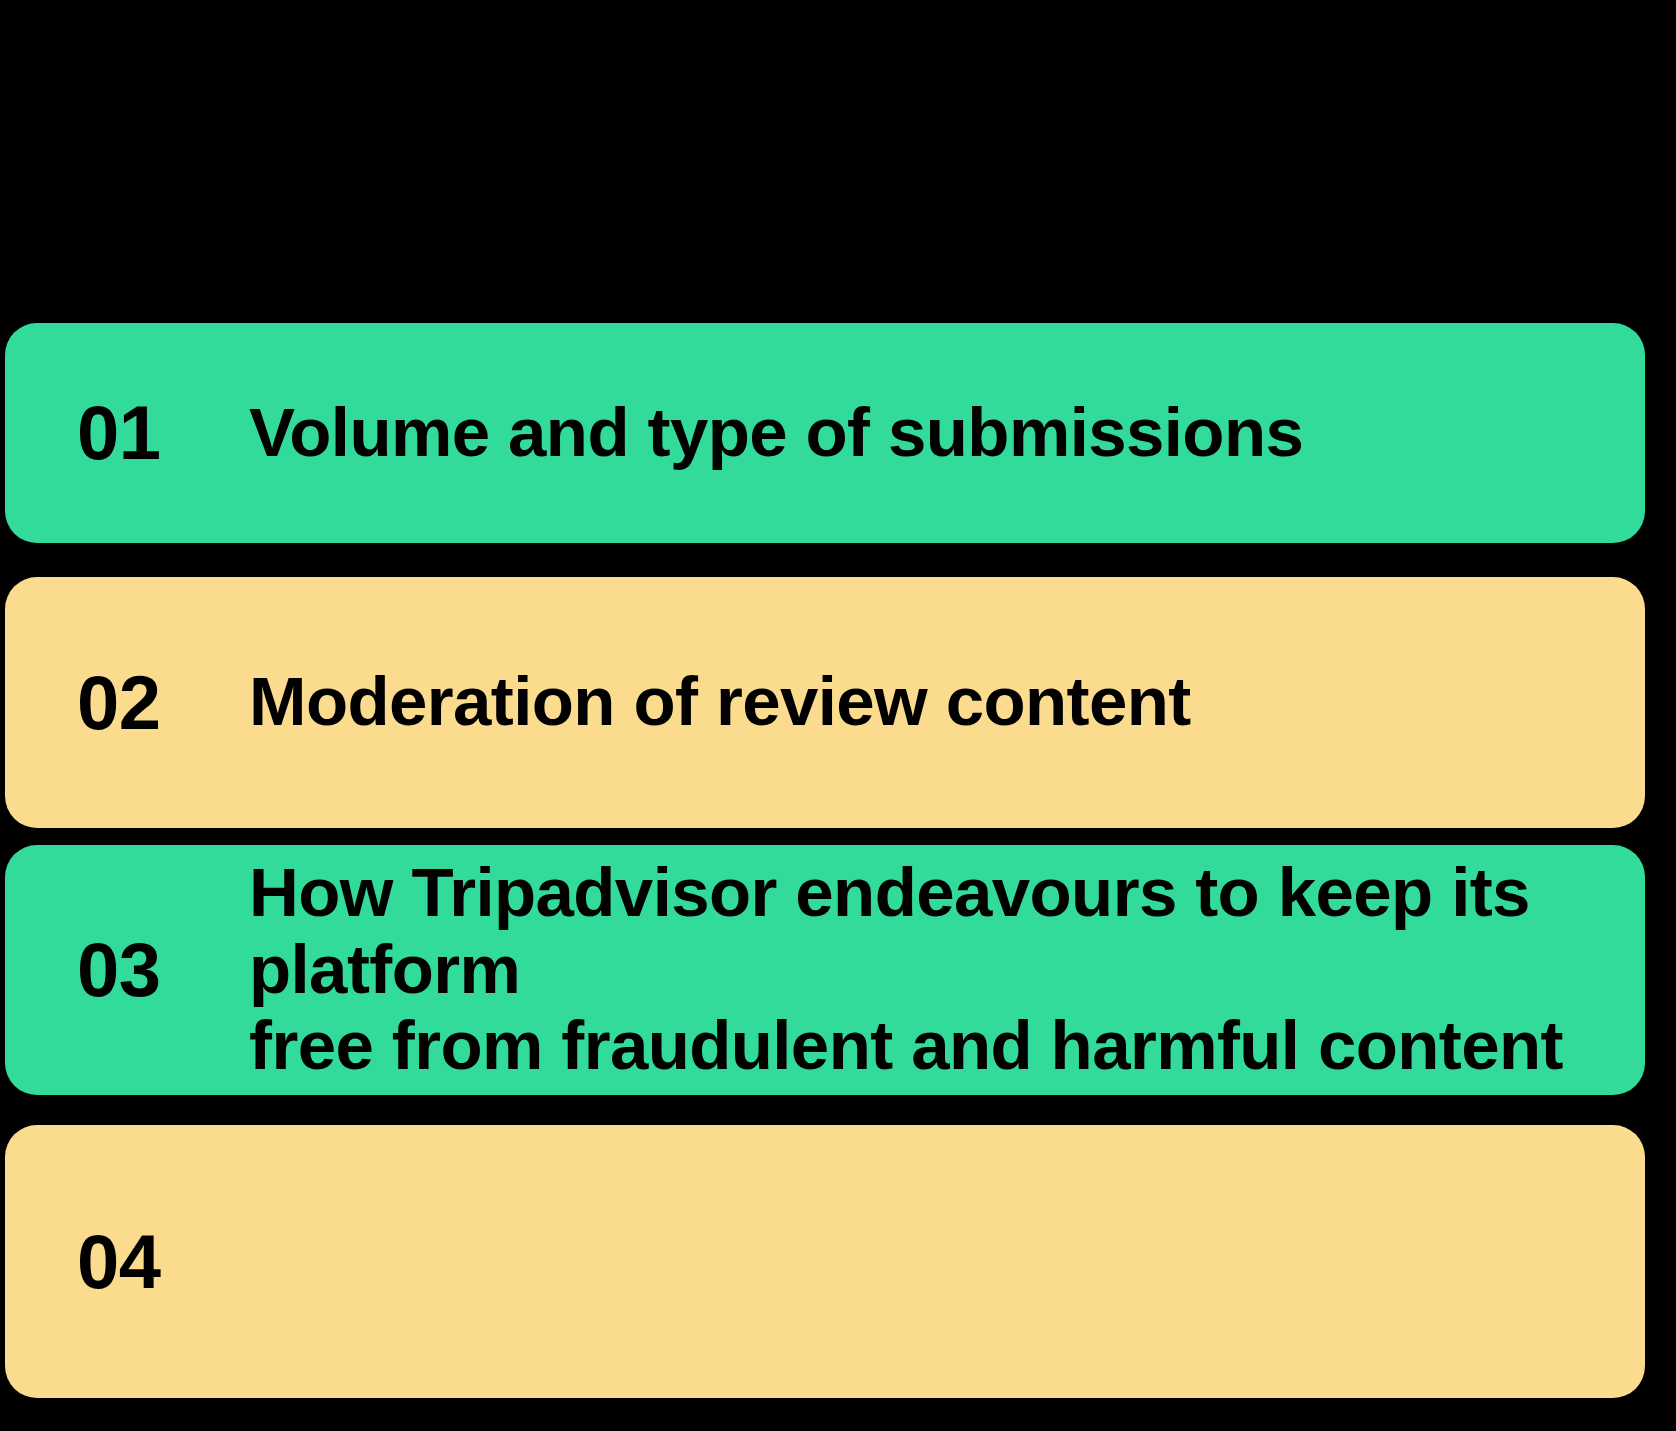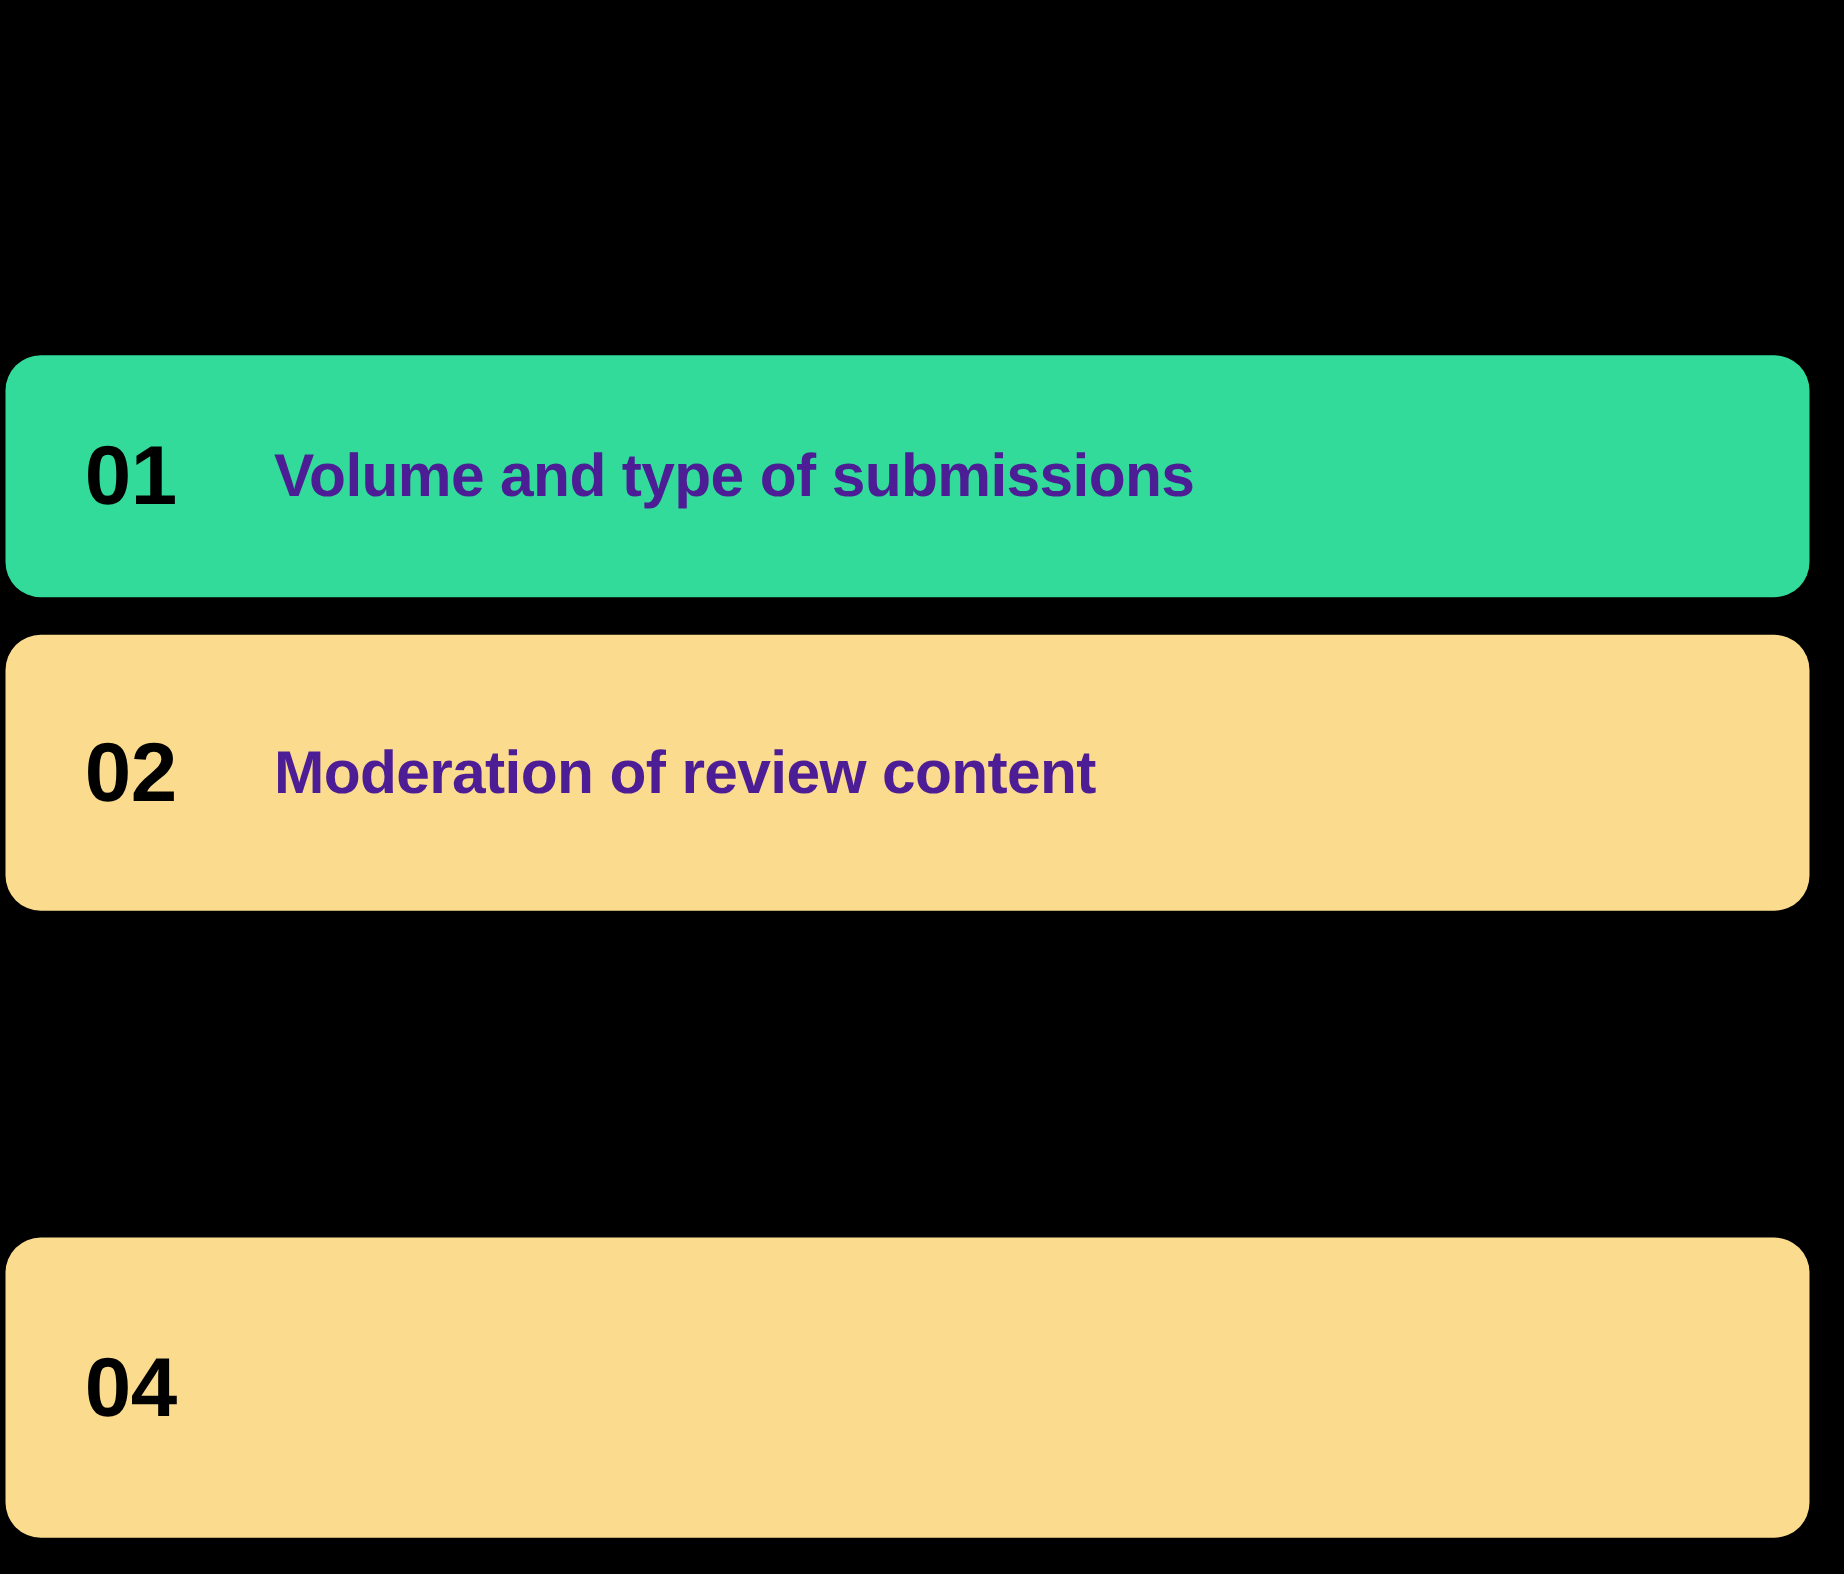--- a/index.html
+++ b/index.html
@@ -43,24 +43,24 @@
     font-family: "Liberation Sans", sans-serif;
     font-weight: bold;
     font-size: 76px;
     line-height: 1;
     letter-spacing: -0.5px;
     text-align: left;
   }
 
   .card-title {
     flex: 1 1 auto;
-    color: #4c1d95;
+    color: #000000;
     font-family: "Liberation Sans", sans-serif;
     font-weight: bold;
-    font-size: 55px;
+    font-size: 69px;
     line-height: 1.11;
     letter-spacing: -0.6px;
     white-space: pre-line;
     text-align: left;
   }
 
   
   #agenda-card-1 { top: 323px;  height: 220px; }
   #agenda-card-2 { top: 577px;  height: 251px; }
   #agenda-card-3 { top: 845px;  height: 250px; }
@@ -77,18 +77,23 @@
   <div class="agenda-card" id="agenda-card-1" style="background-color: rgb(51, 219, 154);">
     <div class="card-number">01</div>
     <div class="card-title">Volume and type of submissions</div>
   </div>
 
   <div class="agenda-card" id="agenda-card-2" style="background-color: rgb(251, 219, 142);">
     <div class="card-number">02</div>
     <div class="card-title">Moderation of review content</div>
   </div>
 
+  <div class="agenda-card" id="agenda-card-3" style="background-color: rgb(51, 219, 154);">
+    <div class="card-number">03</div>
+    <div class="card-title">How Tripadvisor endeavours to keep its platform
+free from fraudulent and harmful content</div>
+  </div>
 
   <div class="agenda-card" id="agenda-card-4" style="background-color: rgb(251, 219, 142);">
     <div class="card-number">04</div>
   </div>
 
 </div>
 
 </body></html>

